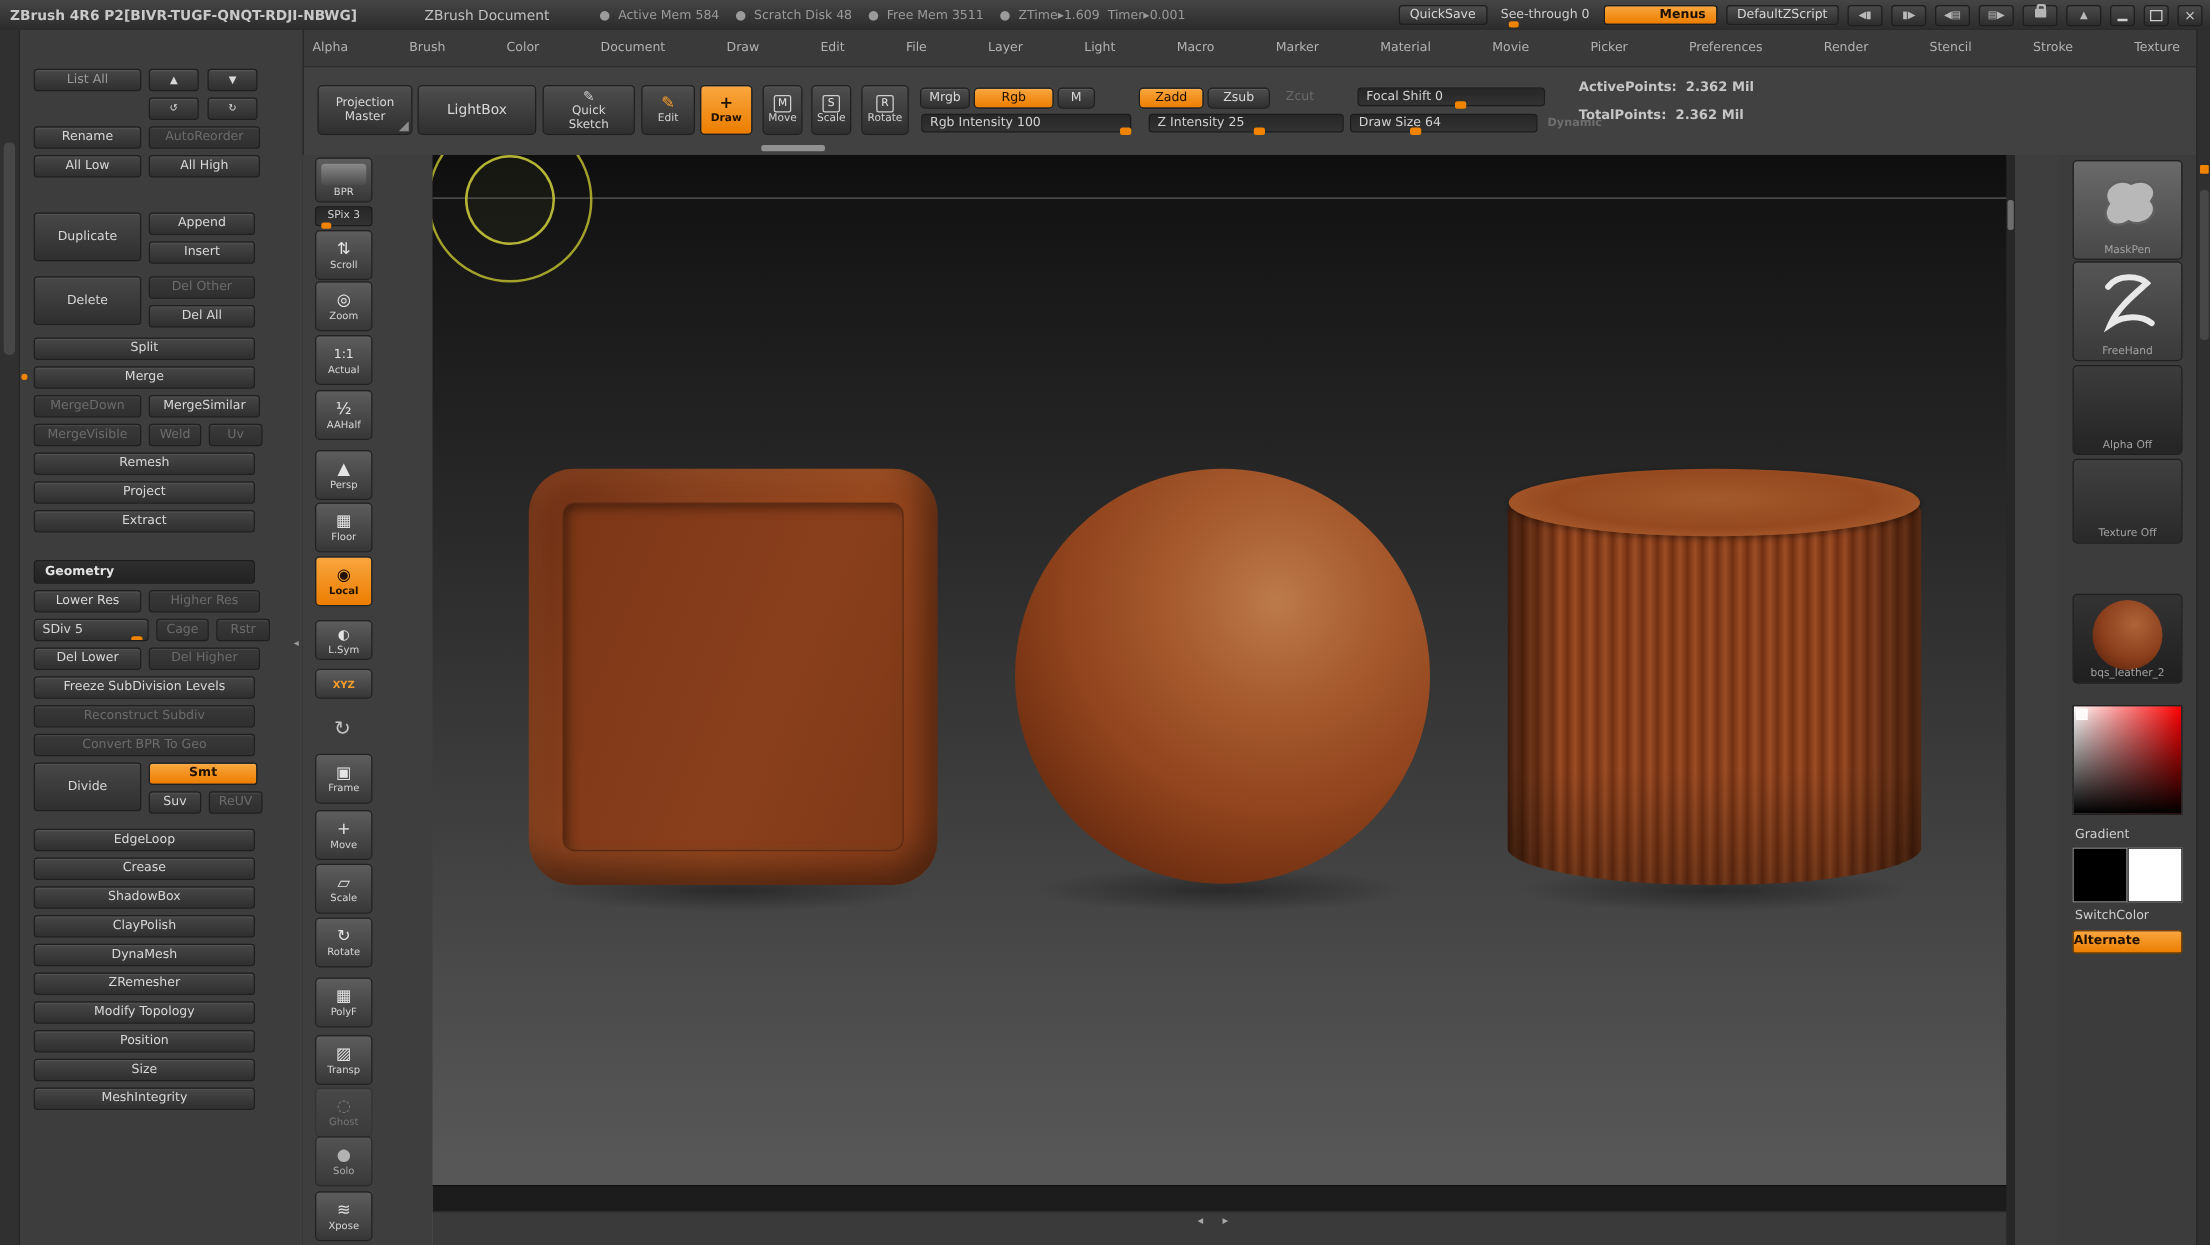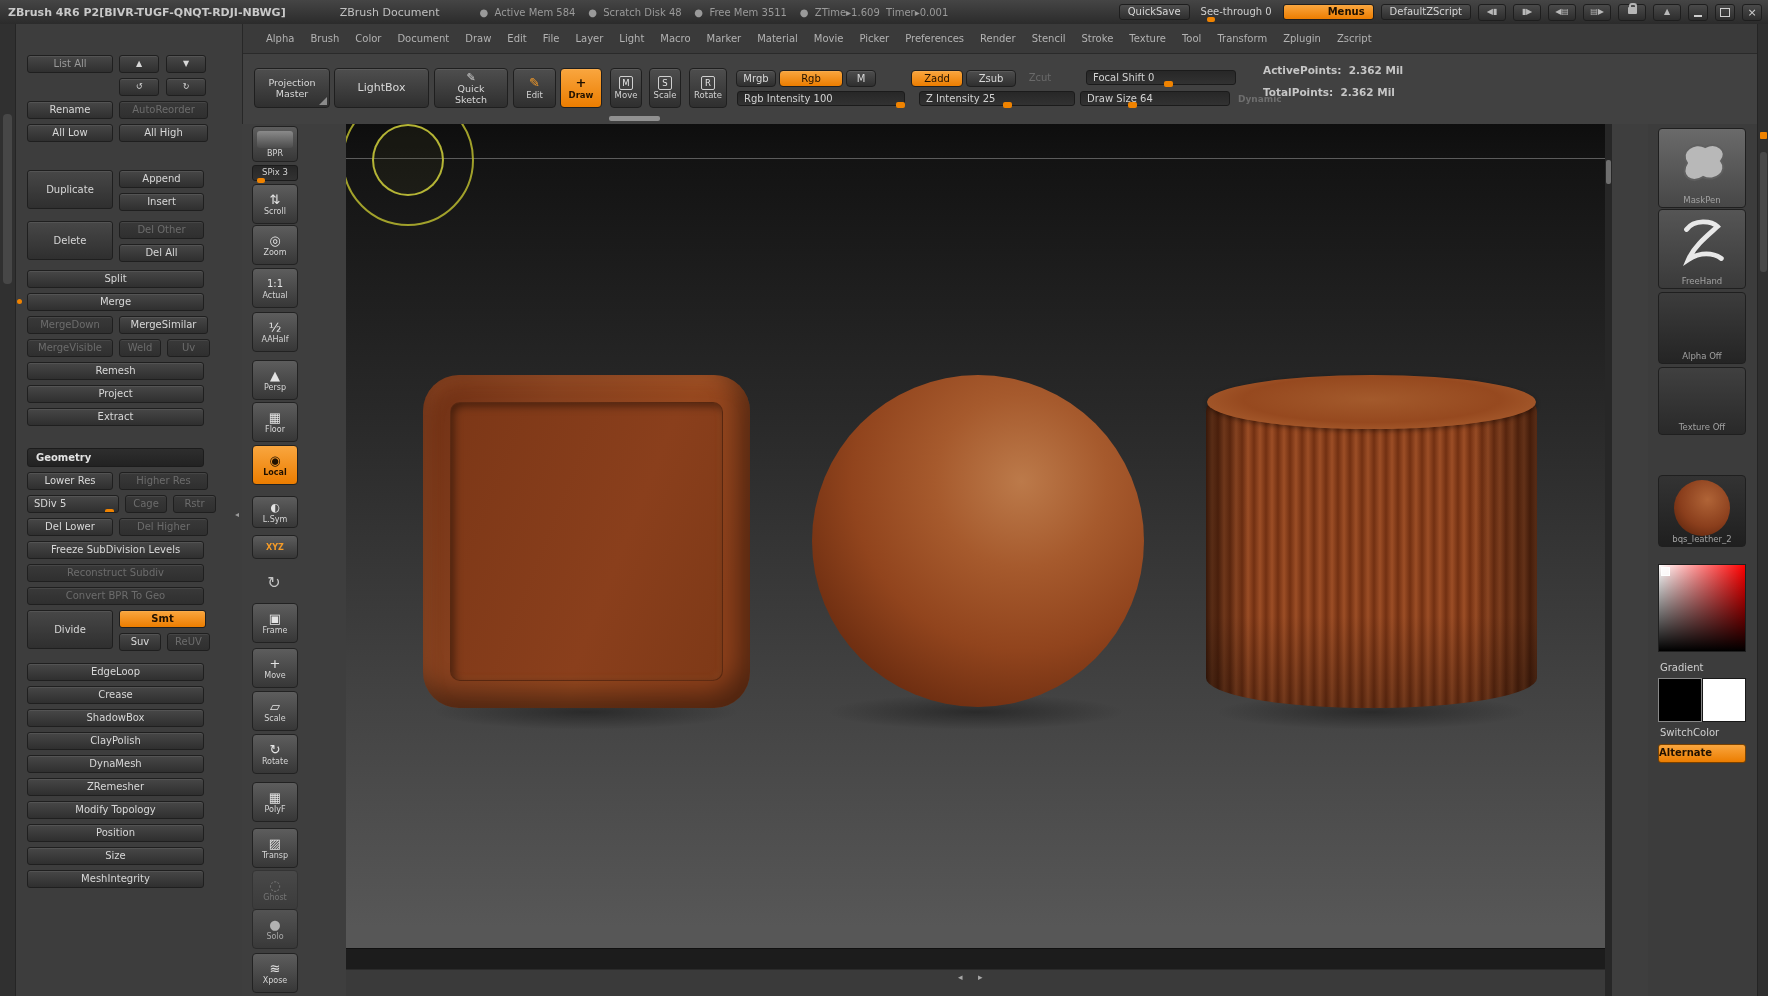--- a/index.html
+++ b/index.html
@@ -73,21 +73,21 @@
   .hdr{
     height:17px;background:linear-gradient(#2e2e2e,#222);border:1px solid #1c1c1c;border-radius:3px;
     color:#e2e2e2;font-size:10px;font-weight:bold;line-height:17px;padding-left:8px;cursor:pointer;
   }
   .merge-wrap{position:relative;}
   .merge-dot{position:absolute;left:-10px;top:6px;width:5px;height:5px;border-radius:50%;background:#f08300;}
   .pslider{position:relative;text-align:left;padding-left:6px;}
   .pslider .dot{position:absolute;bottom:-2px;width:9px;height:5px;background:#f08300;border-radius:2px;}
   
   #menubar{position:absolute;left:242px;top:24px;width:1526px;height:30px;background:#3a3a3a;border-bottom:1px solid #2a2a2a;
-    display:flex;align-items:center;padding-left:16px;box-sizing:border-box;}
+    display:flex;align-items:center;box-sizing:border-box;gap:33px;}
   .menu-item{color:#b2b2b2;font-size:10px;padding:0 8px;cursor:pointer;}
   #shelf{position:absolute;left:242px;top:54px;width:1526px;height:70px;background:#414141;border-bottom:1px solid #262626;}
   .shbtn{
     position:absolute;background:linear-gradient(#4e4e4e,#2f2f2f);border:1px solid #1f1f1f;border-radius:4px;
     color:#d8d8d8;text-align:center;cursor:pointer;box-shadow:inset 0 1px 0 rgba(255,255,255,.08);
   }
   .sh-2line{font-size:9.5px;line-height:11px;display:flex;flex-direction:column;justify-content:center;}
   .fold{position:absolute;right:2px;bottom:2px;width:0;height:0;border-left:8px solid transparent;border-bottom:8px solid #8b8b8b;}
   .modetile{display:flex;flex-direction:column;align-items:center;justify-content:center;gap:1px;}
   .modetile .mico{font-size:13px;line-height:14px;color:#e8e8e8;}

